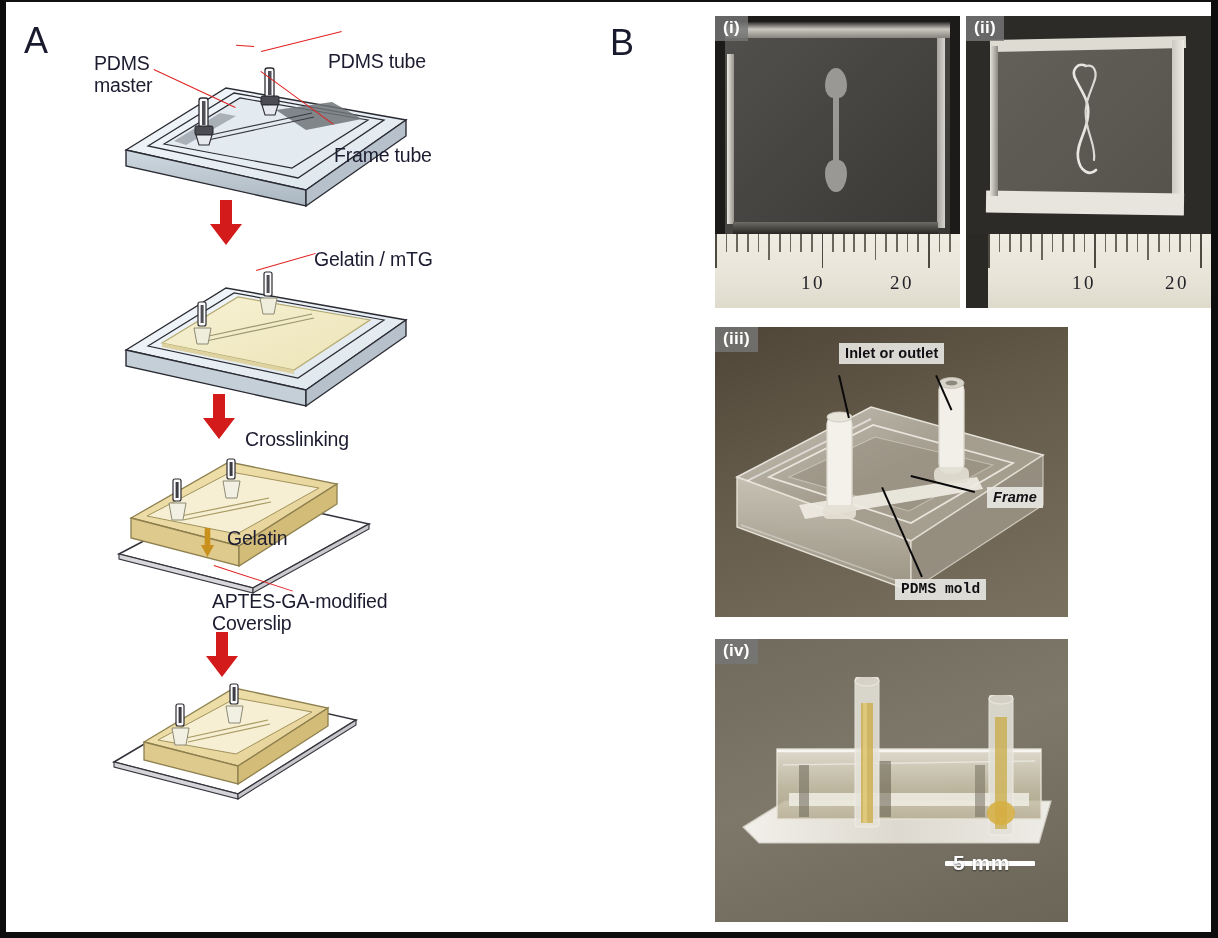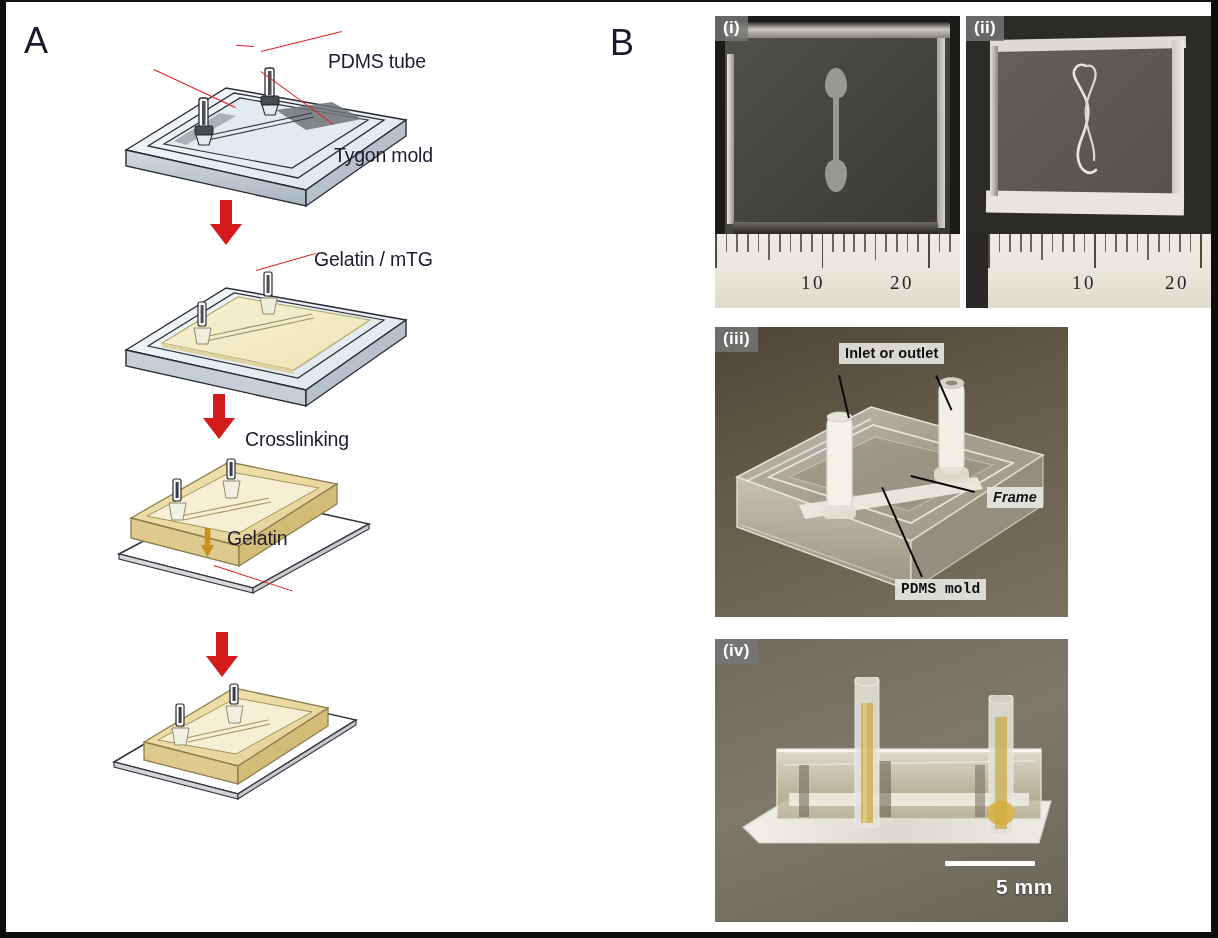--- a/index.html
+++ b/index.html
@@ -201,24 +201,26 @@
       <rect x="152" y="31" width="3.5" height="24" fill="#4e4e56"></rect>
       <rect x="145" y="56" width="18" height="9" rx="1.5" fill="#4b4b52" stroke="#23232a" stroke-width="1"></rect>
       <path d="M146,65 L162,65 L159,75 L149,75 Z" fill="#e6eaee" stroke="#2b2b33" stroke-width="1.1"></path>
     </svg>
 
     <div class="leader" style="left:148px; top:67px; width:90px; transform:rotate(25deg);"></div>
     <div class="leader" style="left:255px; top:49px; width:83px; transform:rotate(-14deg);"></div>
     <div class="leader" style="left:248px; top:45px; width:18px; transform:rotate(184deg);"></div>
     <div class="leader" style="left:255px; top:69px; width:90px; transform:rotate(36deg);"></div>
 
+    <div class="schem-label" style="left:88px; top:50px; width:110px;">PDMS
+master</div>
 
     <div class="schem-label" style="left:322px; top:48px;">PDMS tube</div>
 
-    <div class="schem-label" style="left:328px; top:142px;">Tygon mold</div>
+    <div class="schem-label" style="left:328px; top:142px;">Frame tube</div>
 
     <svg class="red-arrow" style="left:203px; top:198px;" viewBox="0 0 34 46">
       <polygon points="11,0 23,0 23,24 33,24 17,45 1,24 11,24" fill="#d41b1b"></polygon>
     </svg>
 
     <svg class="stage" style="left:110px; top:238px;" width="300" height="180" viewBox="0 0 300 180">
       <defs>
         <linearGradient id="gTopB" x1="0" y1="0" x2="1" y2="1">
           <stop offset="0" stop-color="#f4f8fb"></stop>
             <stop offset="1" stop-color="#dbe5ec"></stop>
@@ -285,20 +287,22 @@
       <path d="M122,27 L139,27 L136,44 L125,44 Z" fill="#f2f0e2" stroke="#8d8a74" stroke-width="1"></path>
     </svg>
 
     <svg class="gold-arrow" style="left:194px; top:526px;" viewBox="0 0 16 32">
       <polygon points="5,0 11,0 11,18 15,18 8,31 1,18 5,18" fill="#c8901c"></polygon>
     </svg>
     <div class="schem-label" style="left:221px; top:525px;">Gelatin</div>
 
     <div class="leader" style="left:208px; top:563px; width:83px; transform:rotate(18deg);"></div>
 
+    <div class="schem-label" style="left:206px; top:588px; width:280px;">APTES-GA-modified
+Coverslip</div>
 
     <svg class="red-arrow" style="left:199px; top:630px;" viewBox="0 0 34 46">
       <polygon points="11,0 23,0 23,24 33,24 17,45 1,24 11,24" fill="#d41b1b"></polygon>
     </svg>
 
     <svg class="stage" style="left:100px; top:668px;" width="340" height="180" viewBox="0 0 340 180">
       <defs>
         <linearGradient id="gGold2" x1="0" y1="0" x2="1" y2="1">
           <stop offset="0" stop-color="#f1e2ad"></stop>
             <stop offset="1" stop-color="#e3d096"></stop>
@@ -502,16 +506,16 @@
         <rect x="22" y="26" width="4" height="120" fill="#e8d48a" opacity="0.6"></rect>
       </svg>
       <svg style="position:absolute; left:260px; top:56px;" width="52" height="150" viewBox="0 0 52 150">
         <rect x="14" y="0" width="24" height="140" rx="3" fill="#e4e1d8" opacity="0.88" stroke="#f1efe7" stroke-width="1"></rect>
         <ellipse cx="26" cy="4" rx="12" ry="5" fill="#d4d0c6" stroke="#edeae0" stroke-width="1"></ellipse>
         <rect x="20" y="22" width="12" height="112" fill="#c9a942" opacity="0.72"></rect>
         <ellipse cx="26" cy="118" rx="14" ry="12" fill="#d6ae3e" opacity="0.85"></ellipse>
       </svg>
 
       <div id="scalebar-line" style="left:230px; top:222px; width:90px;"></div>
-      <div id="scalebar-text" style="left:238px; top:236px;margin-left:43px;">5 mm</div>
+      <div id="scalebar-text" style="left:238px; top:212px;">5 mm</div>
     </div>
   </div>
 </div>
 
 </body></html>

